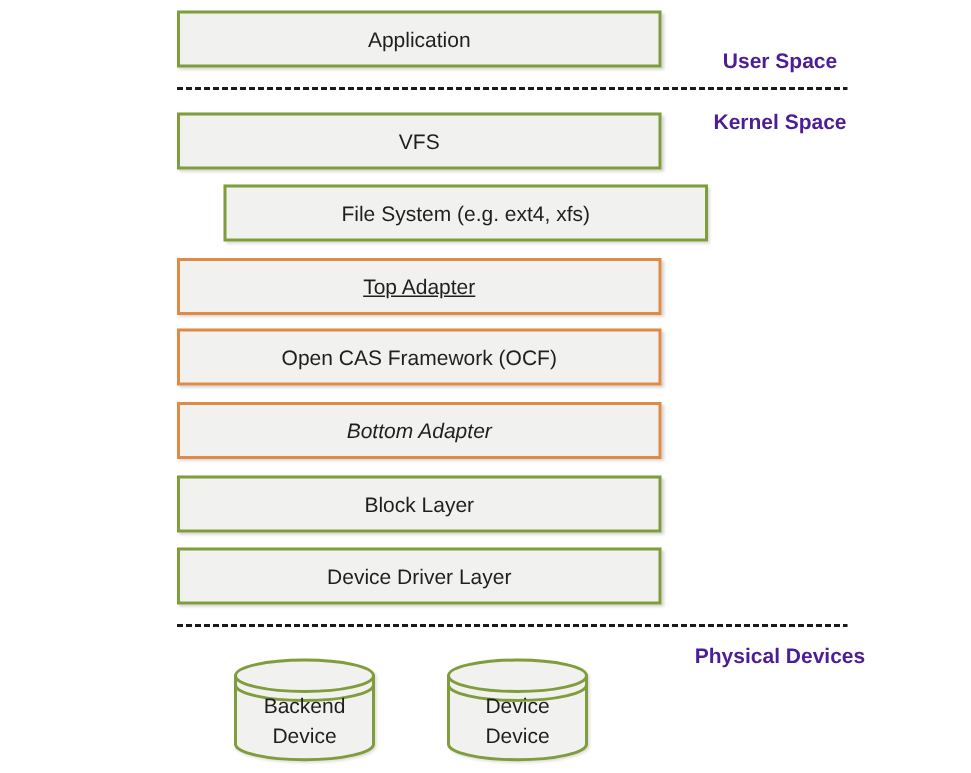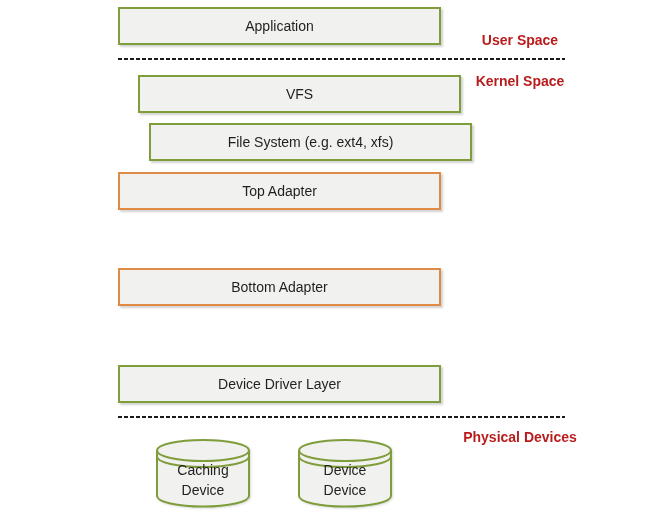--- a/index.html
+++ b/index.html
@@ -35,21 +35,21 @@
     height: 2px;
     background: repeating-linear-gradient(to right, #1a1a1a 0 4px, transparent 4px 6px);
   }
   .region-label {
     position: absolute;
     left: 450px;
     width: 140px;
     text-align: center;
     font-size: 14px;
     font-weight: 700;
-    color: #b91c1c;
+    color: #4c1d95;
     line-height: 1;
   }
   .cylinder {
     position: absolute;
     top: 438px;
     width: 96px;
     height: 71px;
   }
   .cylinder svg {
     position: absolute;
@@ -68,41 +68,43 @@
     line-height: 20px;
   }
   .cyl-label span { display: block; }
 </style>
 </head>
 <body>
 
 <div class="canvas">
 
   <div class="box" style="top: 7px; border-color: rgb(127, 157, 59);">Application</div>
-  <div class="box" style="top: 75px; border-color: rgb(127, 157, 59); margin-left: 20px;">VFS</div>
+  <div class="box" style="top: 75px; border-color: rgb(127, 157, 59);">VFS</div>
   <div class="box" style="top: 123px; border-color: rgb(127, 157, 59); margin-left: 31px;">File System (e.g. ext4, xfs)</div>
-  <div class="box" style="top: 172px; border-color: rgb(223, 138, 69);">Top Adapter</div>
-  <div class="box" style="top: 268px; border-color: rgb(223, 138, 69);">Bottom Adapter</div>
+  <div class="box" style="top: 172px; border-color: rgb(223, 138, 69); text-decoration: underline;">Top Adapter</div>
+  <div class="box" style="top: 219px; border-color: rgb(223, 138, 69);">Open CAS Framework (OCF)</div>
+  <div class="box" style="top: 268px; border-color: rgb(223, 138, 69); font-style: italic;">Bottom Adapter</div>
+  <div class="box" style="top: 317px; border-color: rgb(127, 157, 59);">Block Layer</div>
   <div class="box" style="top: 365px; border-color: rgb(127, 157, 59);">Device Driver Layer</div>
 
   <div class="separator" style="top:58px"></div>
   <div class="separator" style="top:416px"></div>
 
   <div class="region-label" style="top:33px">User Space</div>
   <div class="region-label" style="top:430px">Physical Devices</div>
   <div class="region-label" style="top:74px">Kernel Space</div>
 
   <div class="cylinder" style="left:155px">
     <svg viewBox="0 0 96 71">
       <path class="cyl-body" d="M2,12.5 A46,10.5 0 0 1 94,12.5 L94,58 A46,10.5 0 0 1 2,58 Z"></path>
       <path class="cyl-arc" d="M2,12.5 A46,10.5 0 0 0 94,12.5"></path>
       <path class="cyl-arc" d="M2,18.5 A46,10.5 0 0 0 94,18.5"></path>
     </svg>
     <div class="cyl-label">
-      <span>Caching</span>
+      <span>Backend</span>
       <span>Device</span>
     </div>
   </div>
 
   <div class="cylinder" style="left:297px">
     <svg viewBox="0 0 96 71">
       <path class="cyl-body" d="M2,12.5 A46,10.5 0 0 1 94,12.5 L94,58 A46,10.5 0 0 1 2,58 Z"></path>
       <path class="cyl-arc" d="M2,12.5 A46,10.5 0 0 0 94,12.5"></path>
       <path class="cyl-arc" d="M2,18.5 A46,10.5 0 0 0 94,18.5"></path>
     </svg>

